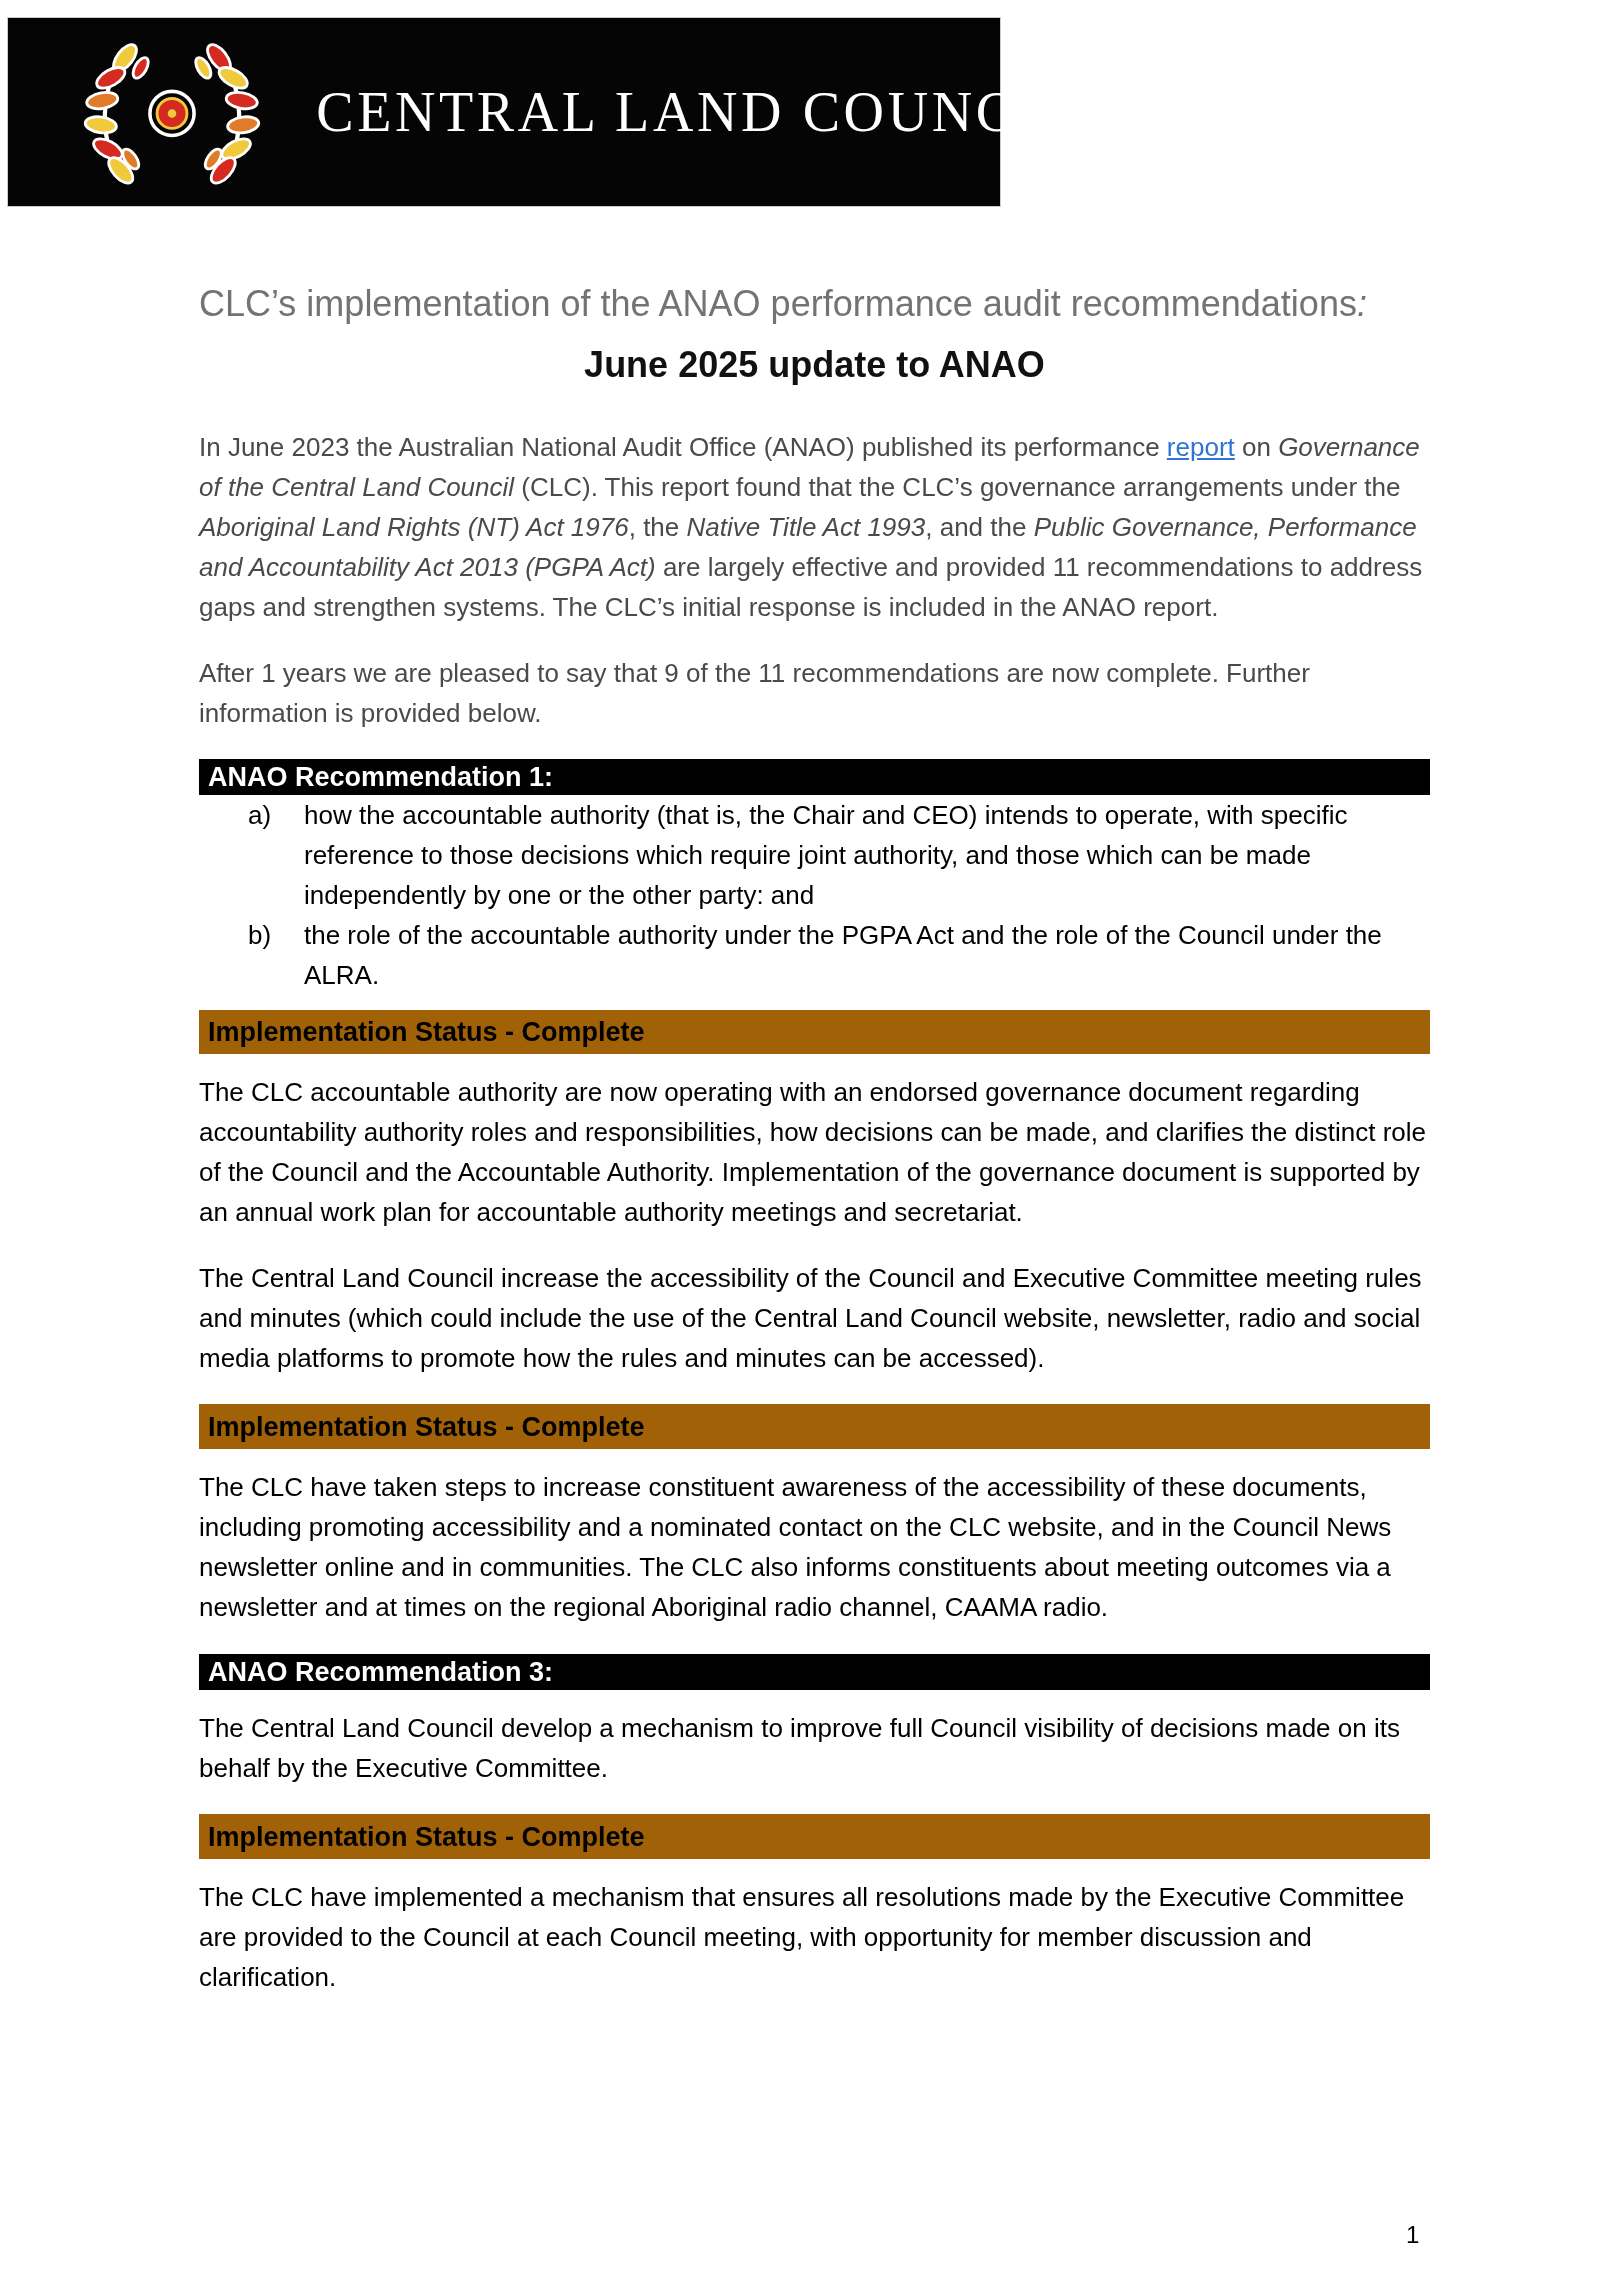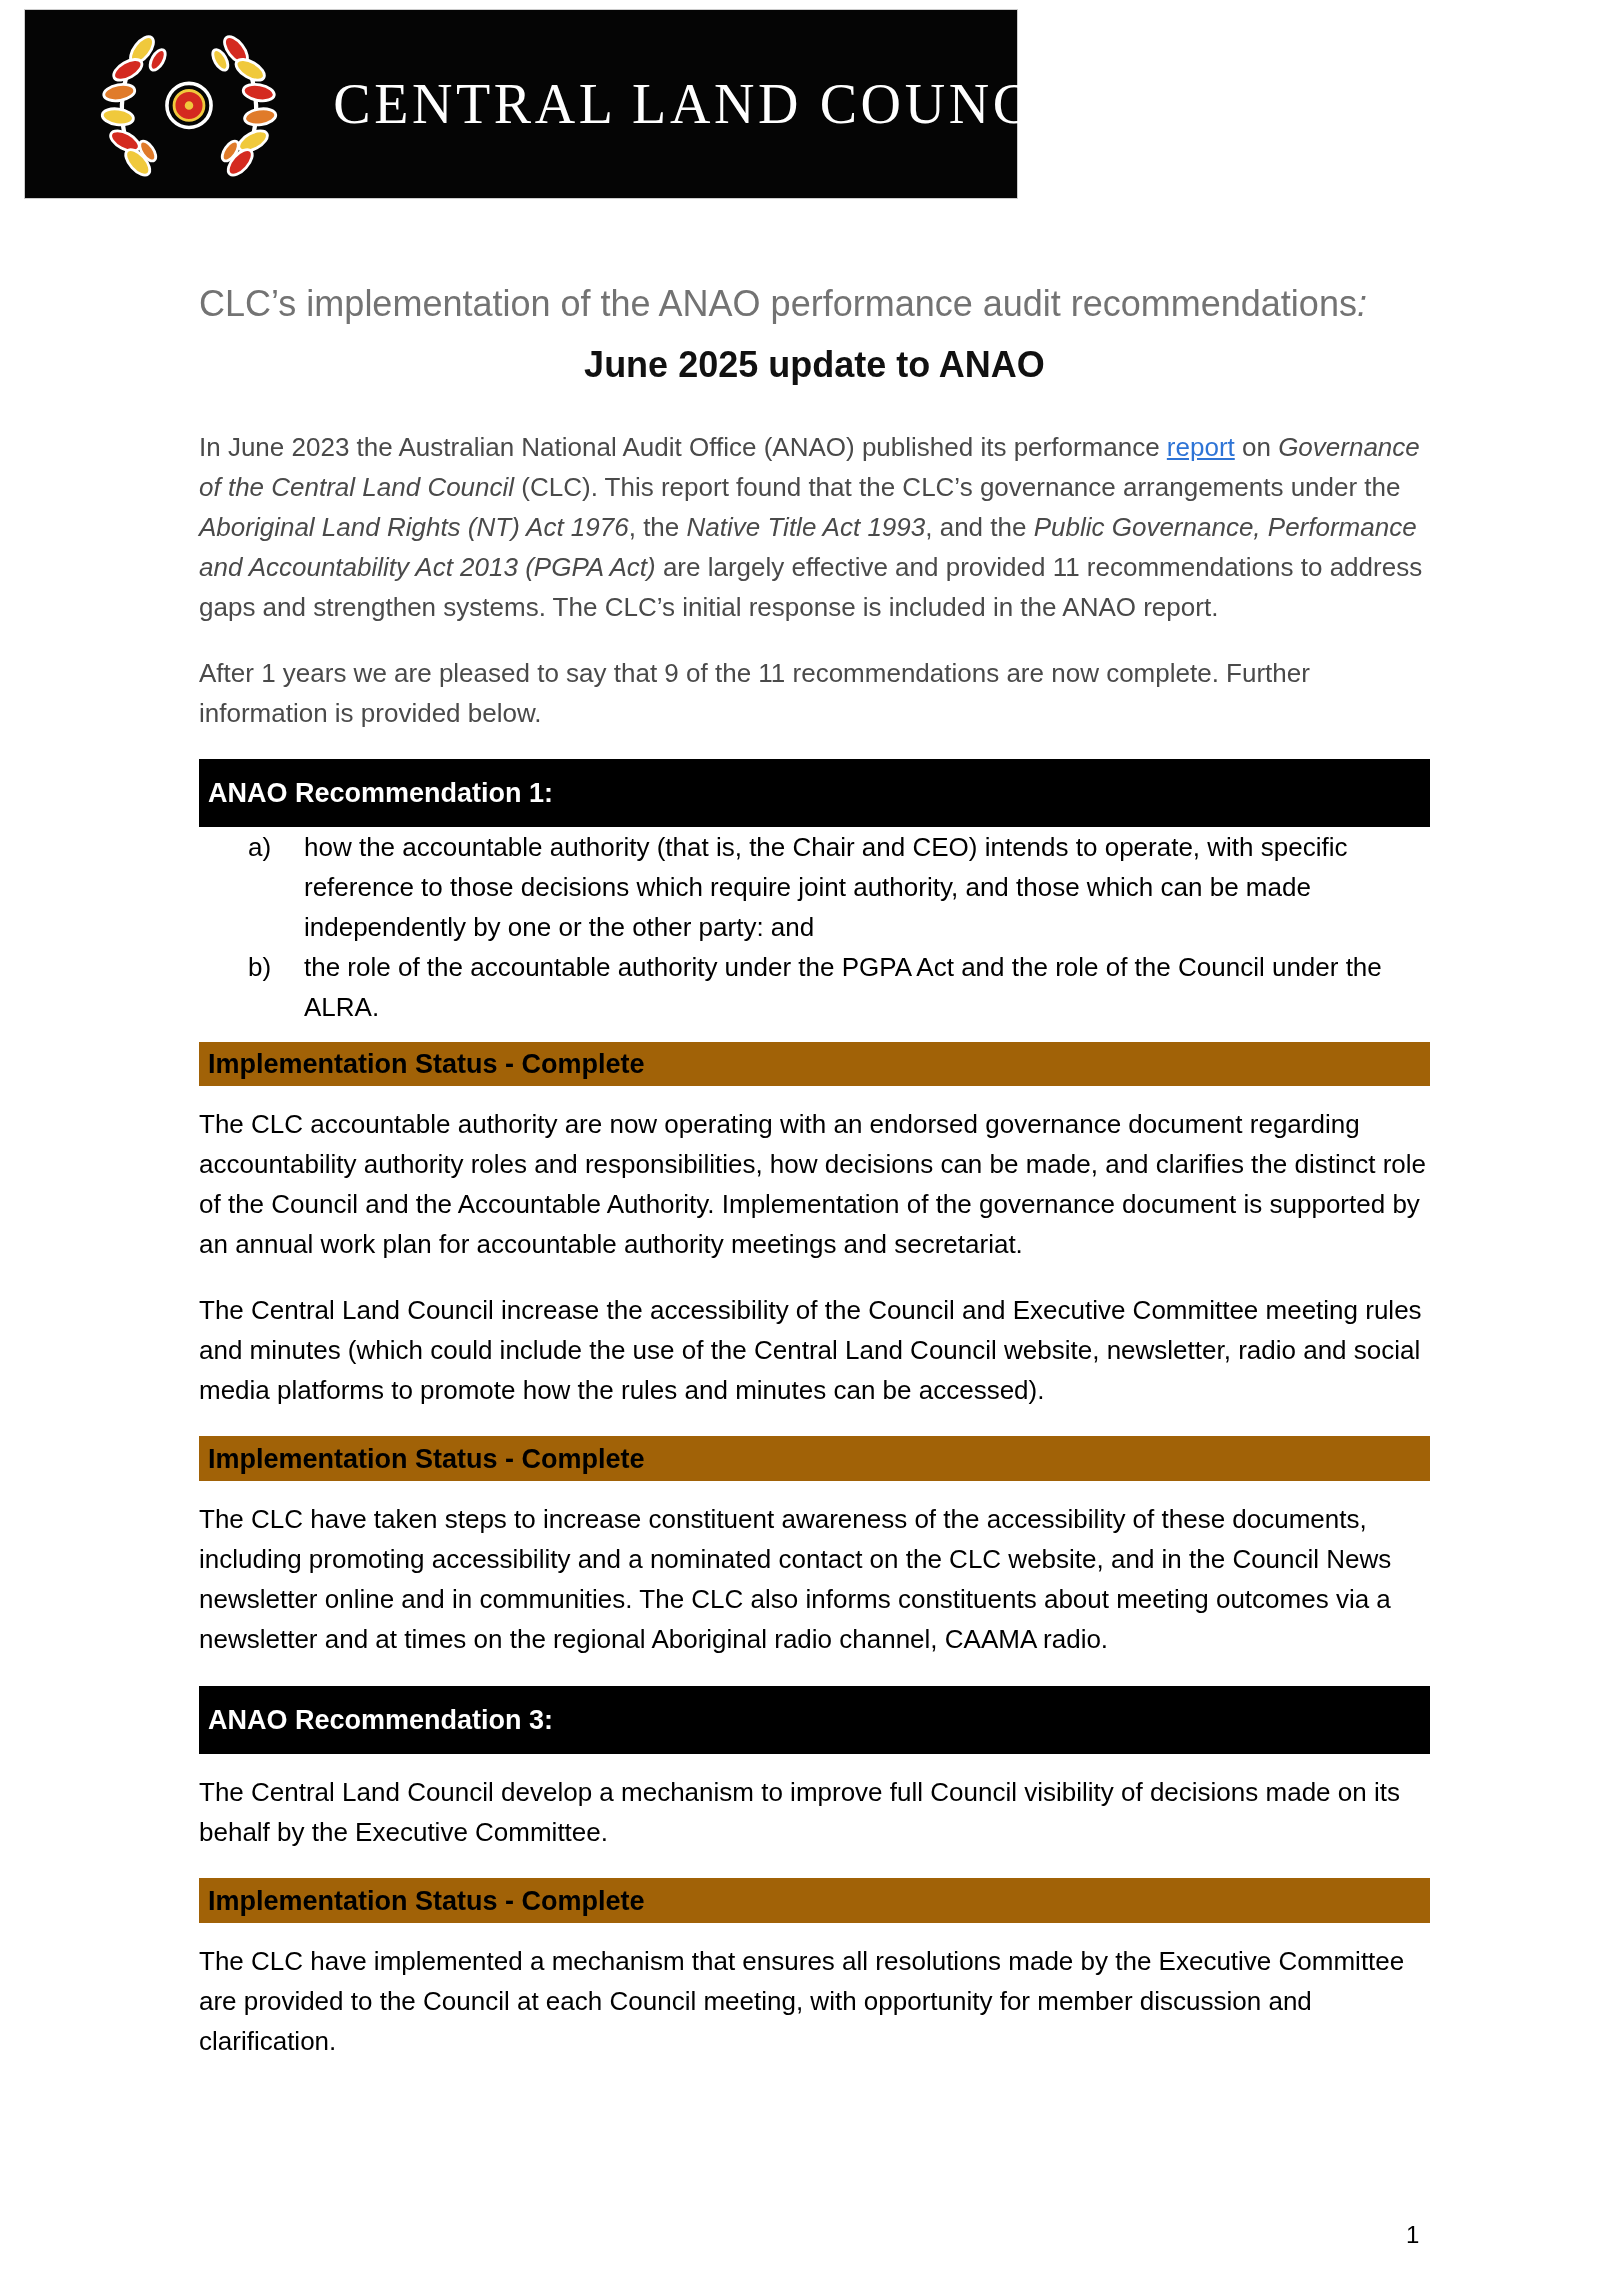--- a/index.html
+++ b/index.html
@@ -6,26 +6,26 @@
   .page {
     position:relative;
     width:1622px; height:2293px;
     background:#ffffff;
     font-family:"Liberation Sans", sans-serif;
     overflow:hidden;
     margin:0 auto;
   }
   
   .banner {
-    position:absolute; left:7.2px; top:9px;
+    position:absolute; left:7.2px; top:17px;
     width:994px; height:190px;
     background:#050505;
     border:0.9px solid #cccccc;
     box-sizing:border-box;
-    display:flex; align-items:center;margin-left:17px;
+    display:flex; align-items:center;
   }
   .logo-art { width:242px; height:176px; margin-left:43px; flex:0 0 auto; }
   .brand {
     color:#ffffff;
     font-family:"Liberation Serif", serif;
     font-size:56px;
     letter-spacing:3.6px;
     margin-left:23px;
     white-space:nowrap;
   }
@@ -54,21 +54,21 @@
   .para.first { margin-top:34px; }
   .para.black { color:#000000; }
   .italic { font-style:italic; }
   a.doc-link { color:#2e74d6; text-decoration:underline; cursor:pointer; }
   .bar-black {
     margin-top:27px;
     background:#000000;
     color:#ffffff;
     font-size:27px; font-weight:bold;
     line-height:34px;
-    padding:17px 9px;
+    padding:1px 9px;
   }
   .bar-black.first { margin-top:16px; }
   .bar-green {
     margin-top:14.3px;
     background:#a16207;
     color:#000000;
     font-size:27px; font-weight:bold;
     line-height:34px;
     padding:5.4px 9px;
   }

